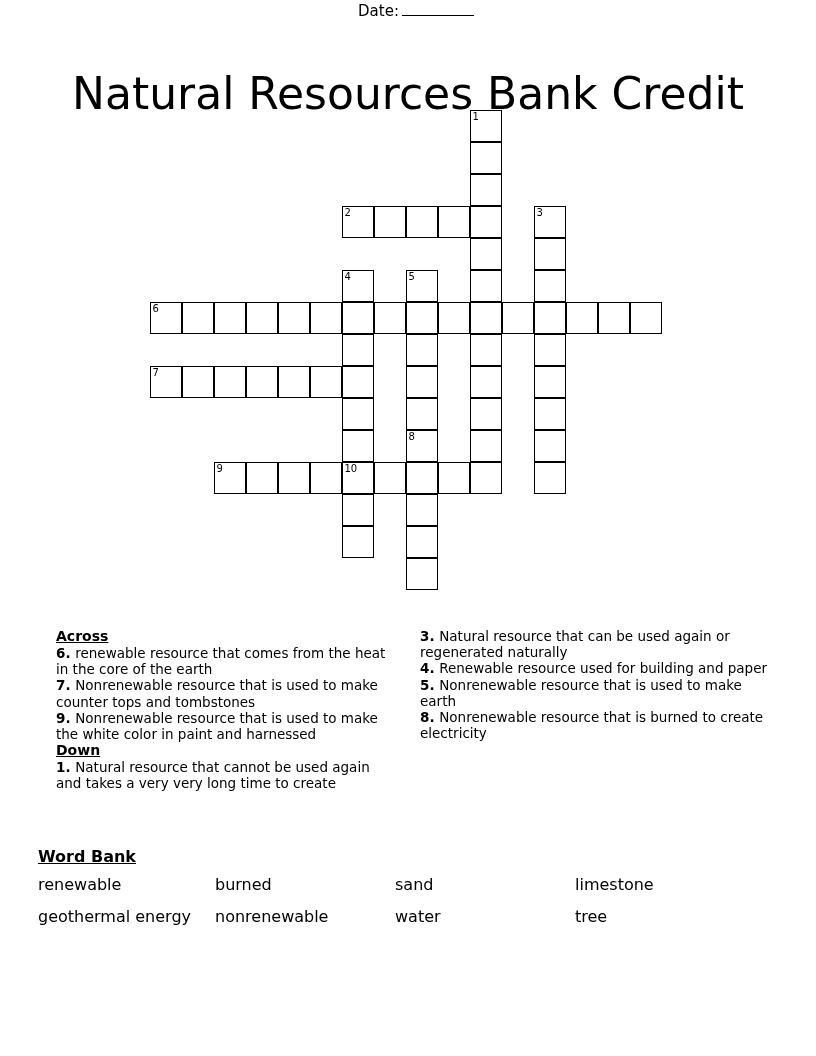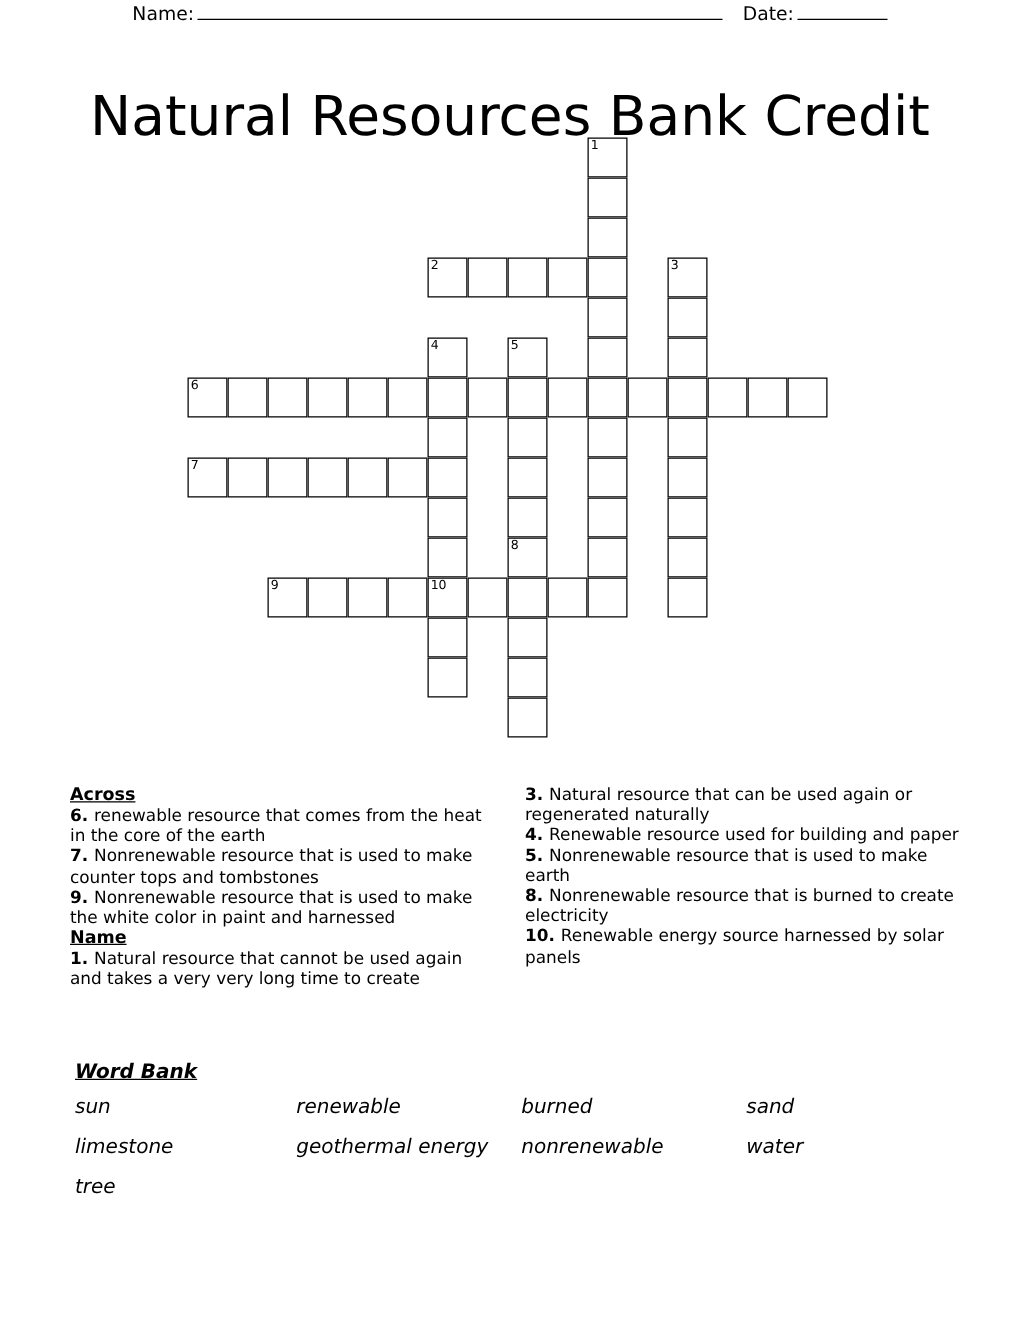--- a/index.html
+++ b/index.html
@@ -116,24 +116,23 @@
     margin: 0;
     padding: 0;
     display: block;
     text-indent: 0;
   }
   .clue-num { font-weight: bold; }
 
   
   .wordbank {
     position: absolute;
-    left: 60px;
+    left: 38px;
     top: 846px;
     width: 724px;
-    font-style: italic;
   }
   .wordbank-heading {
     font-weight: bold;
     text-decoration: underline;
     font-size: 16px;
     line-height: 22px;
     display: block;
     margin-bottom: 6px;
   }
   .wordbank-grid {
@@ -142,24 +141,20 @@
     row-gap: 10px;
     font-size: 16px;
     line-height: 22px;
   }
   .wordbank-word { white-space: nowrap; }
 </style>
 </head>
 <body>
 
 <div class="header-row">
-  <div class="field-group">
-    <span class="field-label">Name:</span>
-    <span class="field-rule rule-name"></span>
-  </div>
   <span class="gap-between"></span>
   <div class="field-group">
     <span class="field-label">Date:</span>
     <span class="field-rule rule-date"></span>
   </div>
 </div>
 
 <h1 class="puzzle-title">Natural Resources Bank Credit</h1>
 
 <div id="crossword-grid">
@@ -255,42 +250,40 @@
 
 <div class="clues-wrap">
 
   <div class="clue-col clue-col-left">
     <span class="clue-heading">Across</span>
     <div id="across-list">
         <p class="clue-line"><span class="clue-num">6. </span><span>renewable resource that comes from the heat in the core of the earth</span></p>
         <p class="clue-line"><span class="clue-num">7. </span><span>Nonrenewable resource that is used to make counter tops and tombstones</span></p>
         <p class="clue-line"><span class="clue-num">9. </span><span>Nonrenewable resource that is used to make the white color in paint and harnessed</span></p>
       </div>
-    <span class="clue-heading">Name</span>
+    <span class="clue-heading">Down</span>
     <div id="down-left-list">
         <p class="clue-line"><span class="clue-num">1. </span><span>Natural resource that cannot be used again and takes a very very long time to create</span></p>
       </div>
   </div>
 
   <div class="clue-col clue-col-right">
     <div id="down-right-list">
         <p class="clue-line"><span class="clue-num">3. </span><span>Natural resource that can be used again or regenerated naturally</span></p>
         <p class="clue-line"><span class="clue-num">4. </span><span>Renewable resource used for building and paper</span></p>
         <p class="clue-line"><span class="clue-num">5. </span><span>Nonrenewable resource that is used to make earth</span></p>
         <p class="clue-line"><span class="clue-num">8. </span><span>Nonrenewable resource that is burned to create electricity</span></p>
-        <p class="clue-line"><span class="clue-num">10. </span><span>Renewable energy source harnessed by solar panels</span></p>
       </div>
   </div>
 
 </div>
 
 <div class="wordbank">
   <span class="wordbank-heading">Word Bank</span>
   <div class="wordbank-grid" id="wordbank-grid">
-      <span class="wordbank-word">sun</span>
       <span class="wordbank-word">renewable</span>
       <span class="wordbank-word">burned</span>
       <span class="wordbank-word">sand</span>
       <span class="wordbank-word">limestone</span>
       <span class="wordbank-word">geothermal energy</span>
       <span class="wordbank-word">nonrenewable</span>
       <span class="wordbank-word">water</span>
       <span class="wordbank-word">tree</span>
     </div>
 </div>

